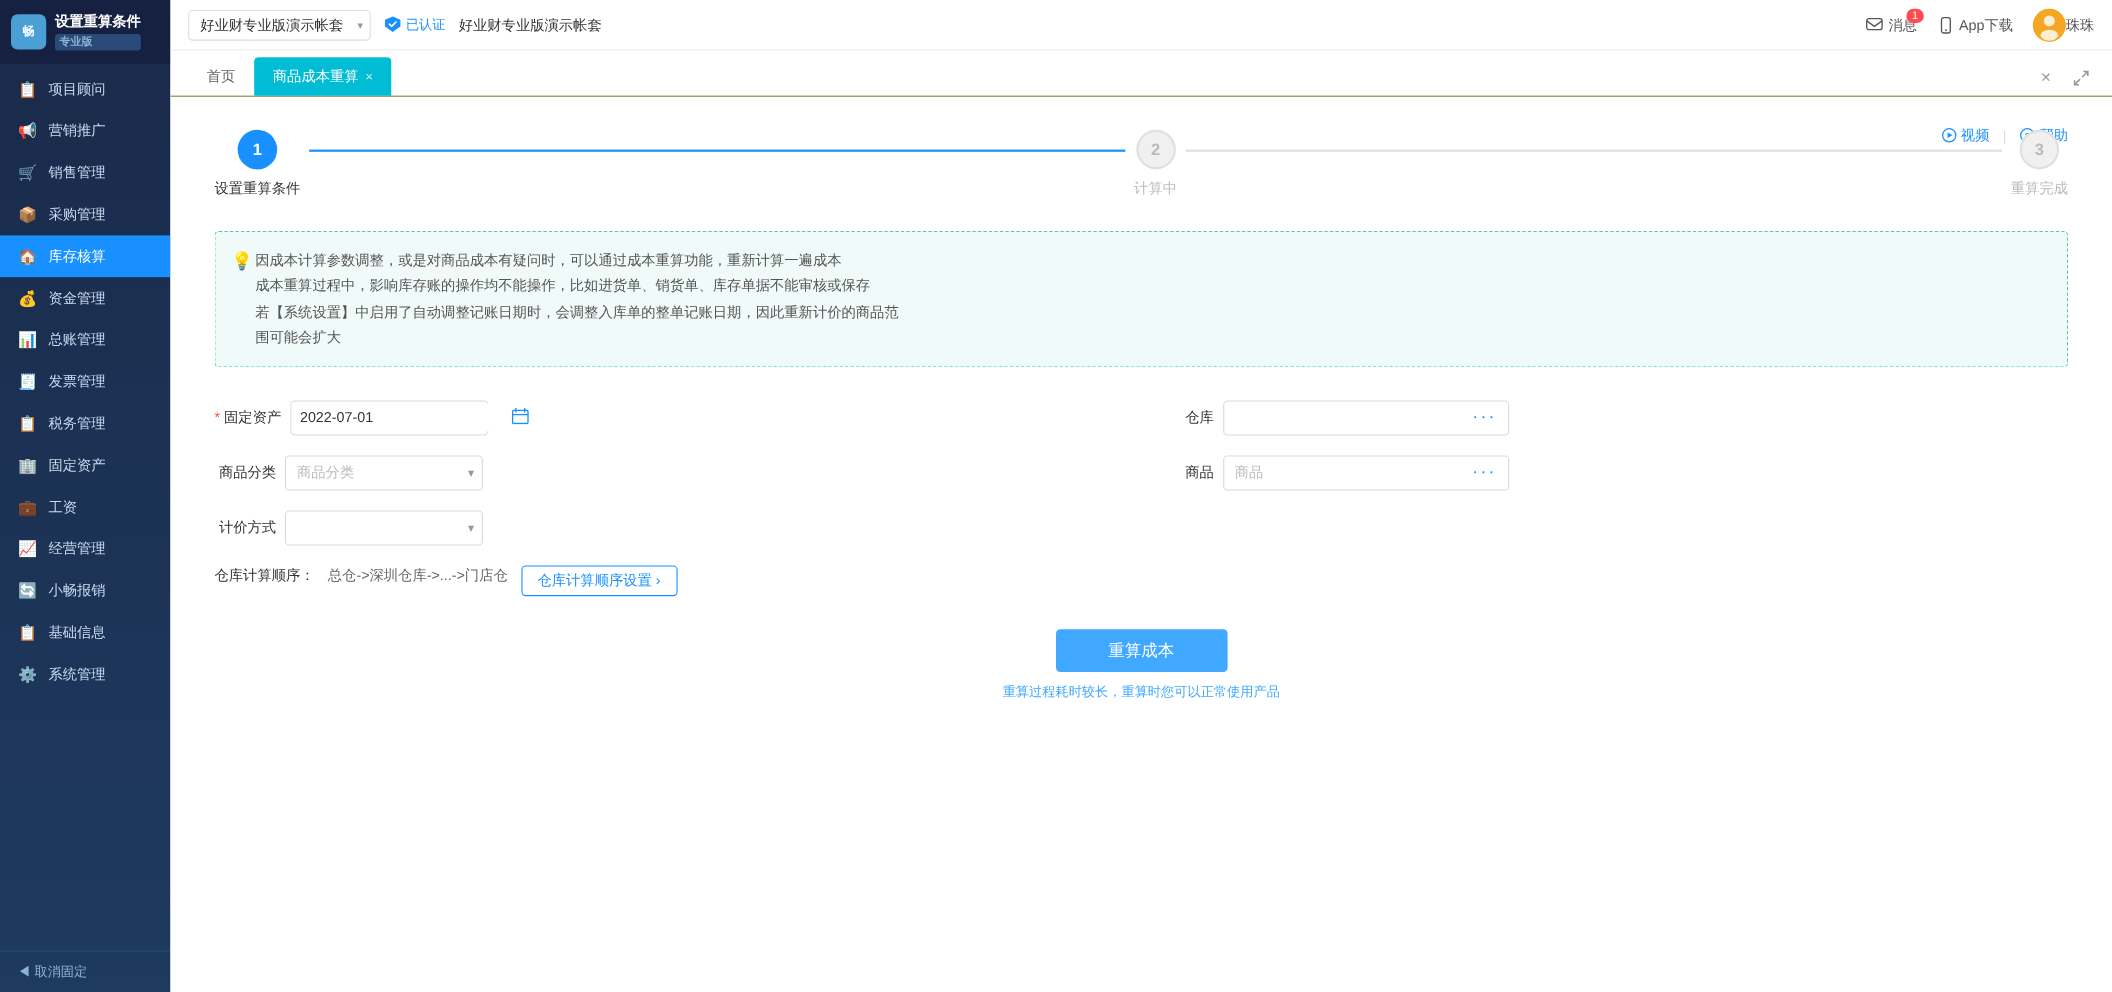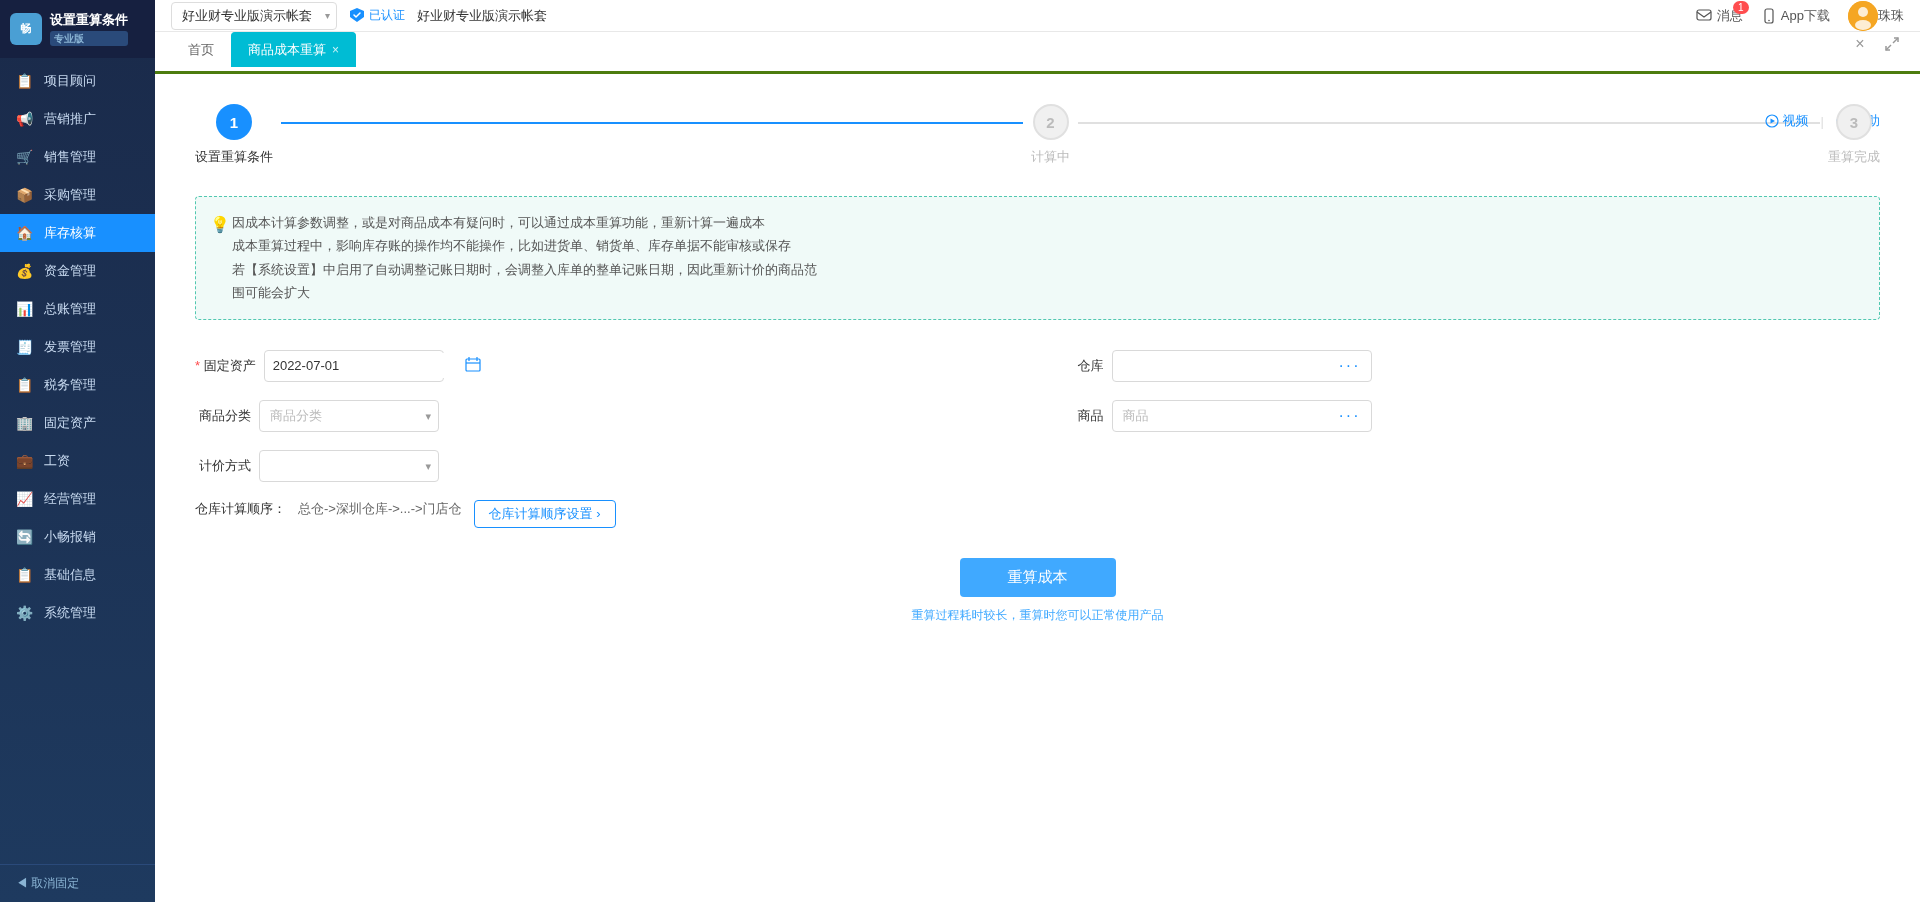--- a/index.html
+++ b/index.html
@@ -93,21 +93,21 @@
       flex: 1;
       display: flex;
       flex-direction: column;
       background: #f5f6fa;
       overflow: hidden;
     }
 
     
     .topbar {
       background: #fff;
-      height: 32px;
+      height: 46px;
       display: flex;
       align-items: center;
       padding: 0 16px;
       border-bottom: 1px solid #e8e8e8;
       gap: 12px;
     }
     .topbar-dropdown {
       border: 1px solid #ddd;
       border-radius: 4px;
       padding: 4px 24px 4px 10px;
@@ -170,23 +170,23 @@
       align-items: center;
       justify-content: center;
       overflow: hidden;
     }
 
     
     .tabbar {
       background: #fff;
       height: 42px;
       display: flex;
-      align-items: flex-start;
+      align-items: flex-end;
       padding: 0 16px;
-      border-bottom: 3px solid #4d7c0f;
+      border-bottom: 1px solid #4d7c0f;
       gap: 0;
     }
     .tab {
       padding: 8px 16px;
       font-size: 13px;
       cursor: pointer;
       color: #666;
       border: 1px solid transparent;
       border-bottom: none;
       border-radius: 4px 4px 0 0;
@@ -272,21 +272,21 @@
       margin: 0 8px;
       margin-top: 18px;
       min-width: 200px;
     }
     .step-line.active-line { background: #1890ff; }
 
     
     .help-links {
       position: absolute;
       right: 40px;
-      top: 38px;
+      top: 26px;
       display: flex;
       align-items: center;
       gap: 12px;
       font-size: 13px;
       color: #1890ff;
     }
     .help-link {
       display: flex;
       align-items: center;
       gap: 4px;

